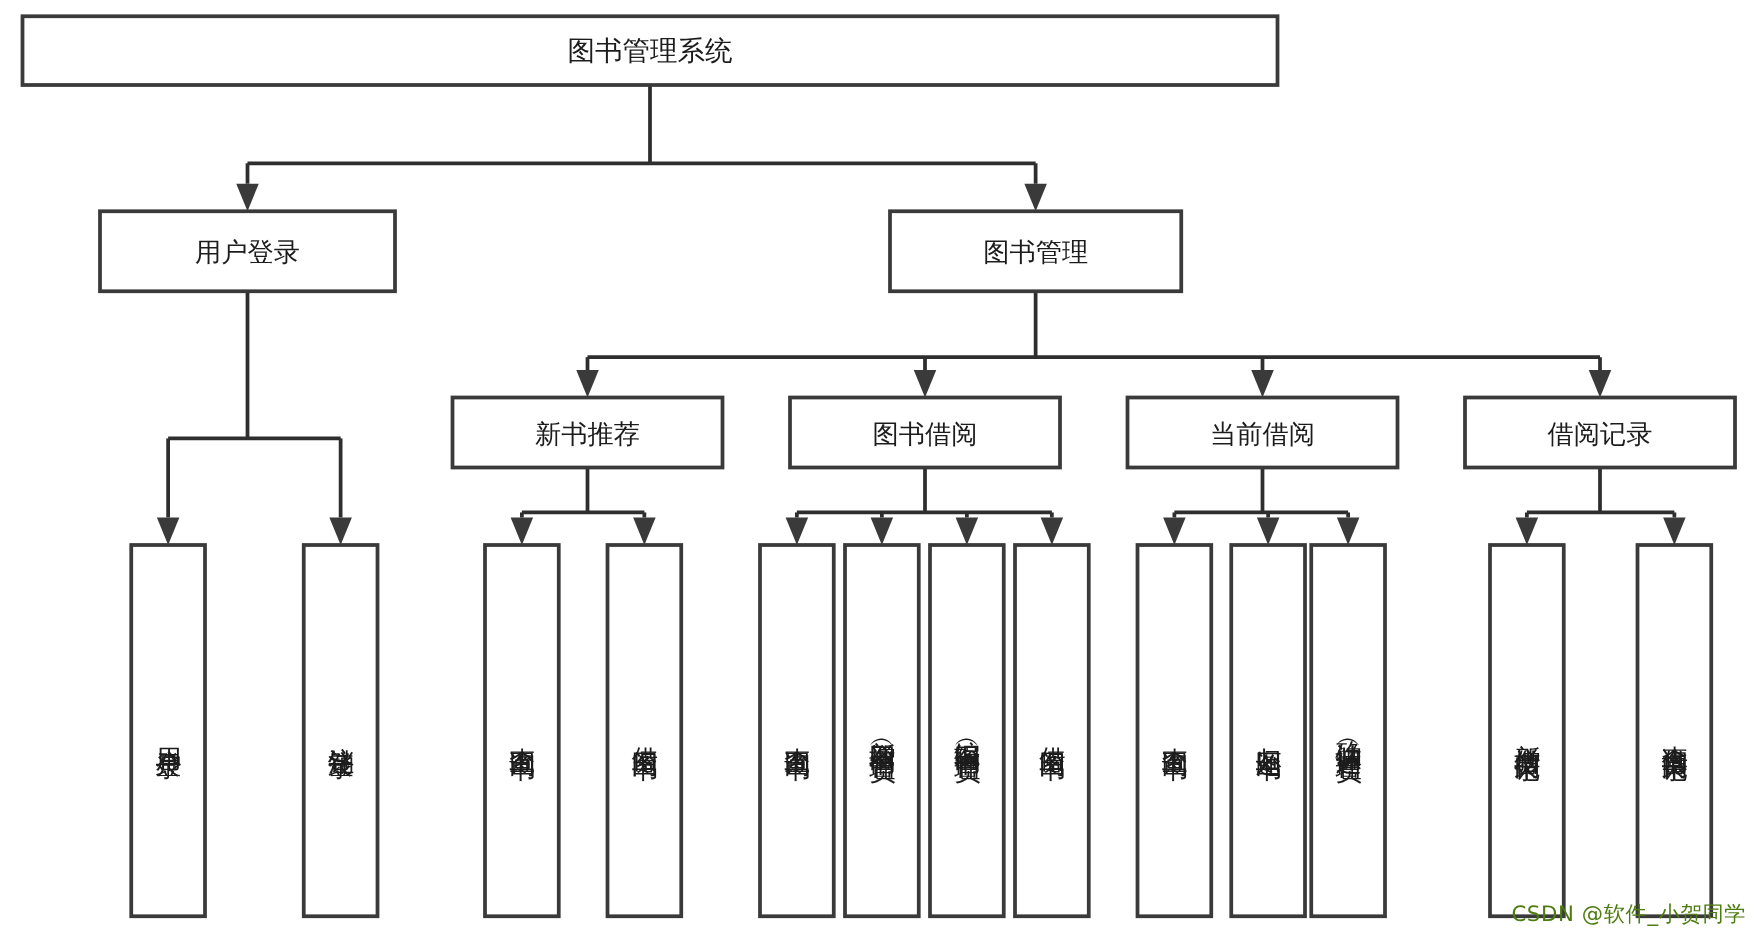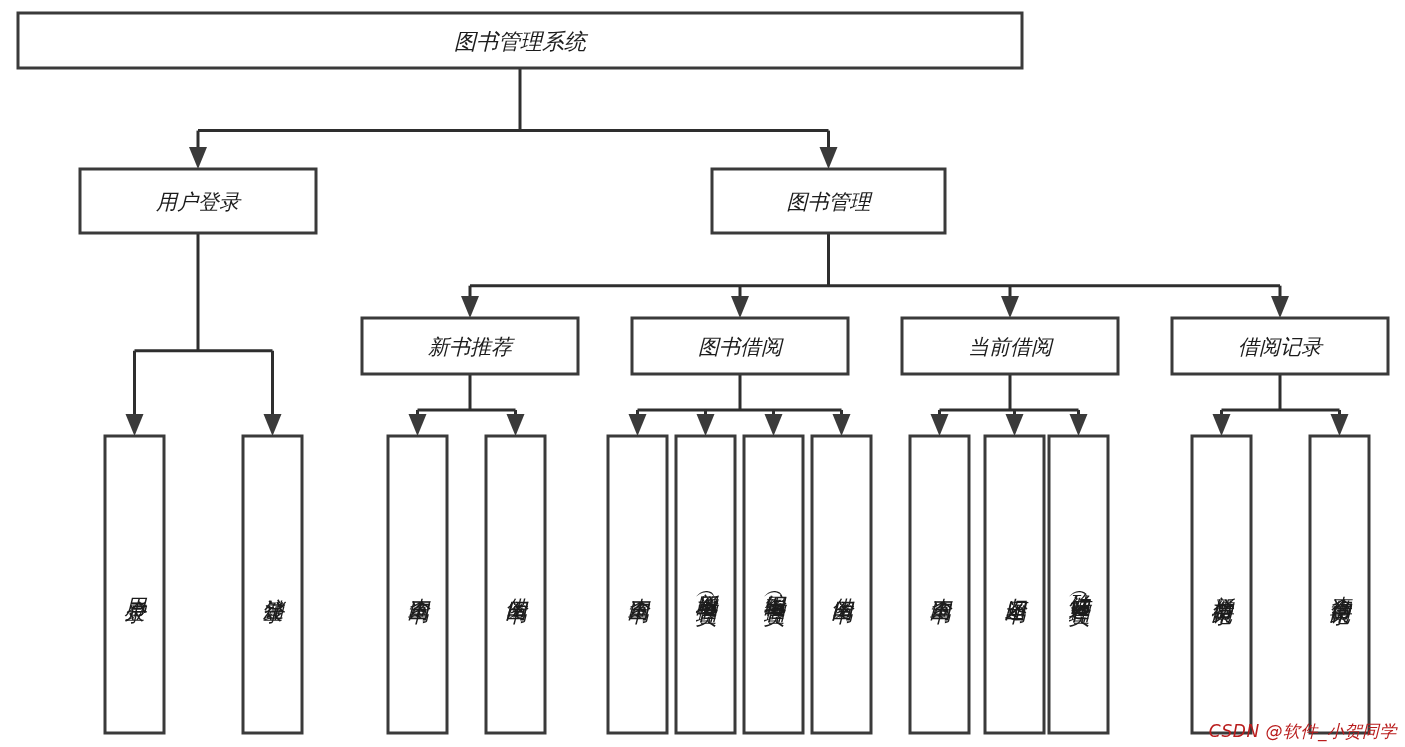--- a/index.html
+++ b/index.html
@@ -11,21 +11,20 @@
     width: 1405px;
     height: 747px;
     overflow: hidden;
     font-family: "DejaVu Sans", "Liberation Sans", sans-serif;
   }
   #diagram-root {
     position: relative;
     width: 1405px;
     height: 747px;
     background: #ffffff;
-    font-style: italic;
   }
   svg.diagram-canvas {
     position: absolute;
     left: 0;
     top: 0;
     width: 1405px;
     height: 747px;
     display: block;
   }
   .node-box {
@@ -69,21 +68,21 @@
     letter-spacing: 2px;
     color: #1c1c1c;
     white-space: nowrap;
   }
   .watermark {
     position: absolute;
     right: 8px;
     bottom: 4px;
     font-family: "DejaVu Sans", "Liberation Sans", sans-serif;
     font-size: 17px;
-    color: #b91c1c;
+    color: #4d7c0f;
     letter-spacing: 0.5px;
     white-space: nowrap;
   }
 </style>
 </head>
 <body>
 
 <div id="diagram-root">
   <svg class="diagram-canvas" viewBox="0 0 1405 747">
     <g id="connector-layer">

